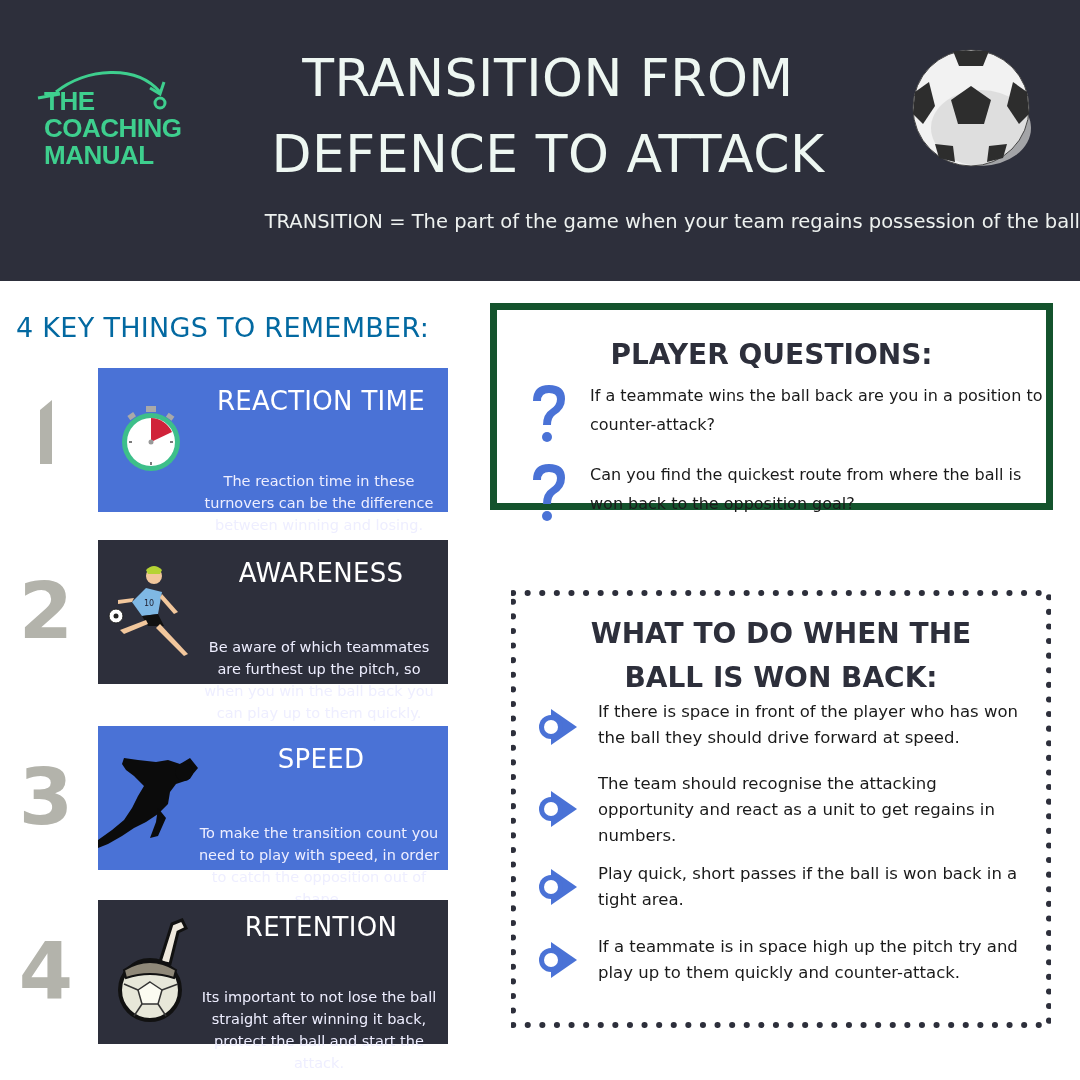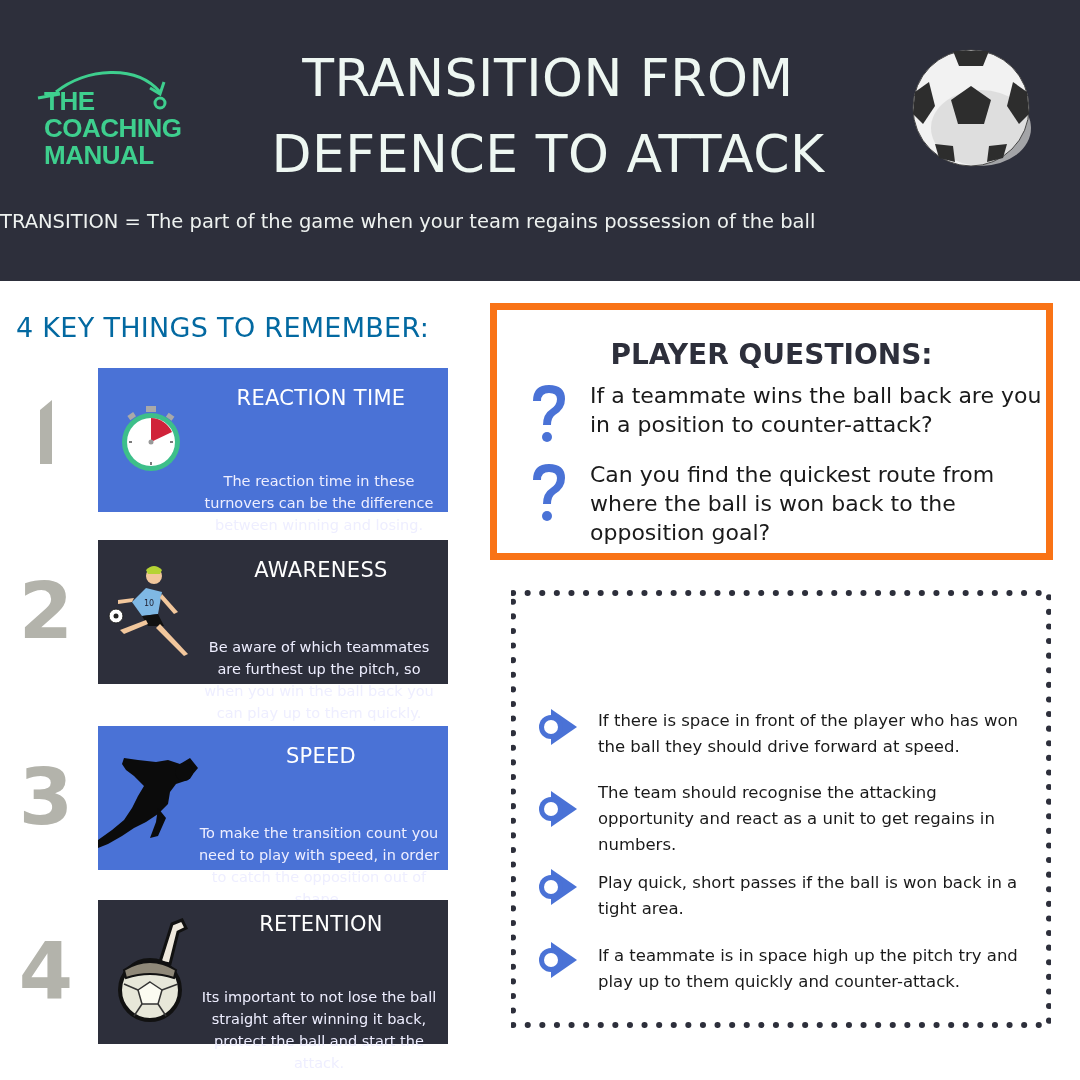--- a/index.html
+++ b/index.html
@@ -5,46 +5,46 @@
   * { box-sizing: border-box; margin: 0; padding: 0; }
   html, body { width: 1080px; height: 1080px; background: #ffffff; overflow: hidden; }
   body { font-family: "DejaVu Sans", "Liberation Sans", sans-serif; position: relative; }
 
   .header { position: absolute; left: 0; top: 0; width: 1080px; height: 281px; background: #2d2f3b; padding-left: 34px; }
   .logo { position: absolute; left: 36px; top: 66px; width: 180px; height: 104px; }
   .logo svg { position: absolute; left: 0; top: 0; }
   .logo-text { position: absolute; left: 8px; top: 22px; color: #3ecf8e; font-family: "Liberation Sans", sans-serif; font-weight: bold; font-size: 26px; line-height: 27px; letter-spacing: -0.5px; }
   .title { position: absolute; left: 208px; top: 40px; width: 680px; text-align: center; color: #eef7f2; font-family: "DejaVu Sans", sans-serif; font-size: 52px; line-height: 76px; letter-spacing: 0.5px; }
   .title-line { display: block; }
-  .subtitle { position: absolute; left: 0; top: 210px; width: 1080px; text-align: left; color: #eef2f0; font-size: 19.5px; }
+  .subtitle { position: absolute; left: 0; top: 210px; width: 1080px; text-align: right; color: #eef2f0; font-size: 19.5px; }
   .ball { position: absolute; left: 911px; top: 48px; width: 120px; height: 120px; }
 
   .key-heading { position: absolute; left: 16px; top: 312px; font-size: 27px; color: #0369a1; letter-spacing: 0.3px; }
 
   .num { position: absolute; left: 18px; width: 56px; text-align: center; font-family: "DejaVu Sans", sans-serif; font-weight: bold; font-size: 78px; color: #b3b3ab; line-height: 1; }
 
   .card { position: absolute; left: 98px; width: 350px; height: 144px; }
   .card.blue { background: #4a72d6; }
   .card.dark { background: #2d2f3b; }
-  .card-title { position: absolute; right: 12px; top: 18px; width: 230px; text-align: center; color: #fff; font-size: 21px; letter-spacing: 0.3px; }
+  .card-title { position: absolute; right: 12px; top: 18px; width: 230px; text-align: center; color: #fff; font-size: 26px; letter-spacing: 0.3px; }
   .card-body { position: absolute; right: 6px; top: 58px; width: 246px; text-align: center; color: #eef; font-size: 14.5px; line-height: 22px; margin-top: 44px; }
   .card-icon { position: absolute; left: 10px; top: 14px; }
 
-  .pq-box { position: absolute; left: 490px; top: 303px; width: 563px; height: 257px; border: 7px solid #f97316; background: #fff; }
+  .pq-box { position: absolute; left: 490px; top: 303px; width: 563px; height: 207px; border: 7px solid #14532d; background: #fff; }
   .pq-title { position: absolute; left: 0; top: 28px; width: 100%; text-align: center; padding-left: 0; font-weight: bold; font-size: 28px; color: #2d2f3b; }
   .pq-item { position: absolute; left: 30px; width: 520px; }
   .pq-icon { position: absolute; left: 0; top: 0; width: 44px; height: 66px; }
-  .pq-text { position: absolute; left: 63px; top: 0; width: 460px; font-size: 22px; line-height: 29px; color: #1a1a1a; }
+  .pq-text { position: absolute; left: 63px; top: 0; width: 460px; font-size: 16px; line-height: 29px; color: #1a1a1a; }
 
   .wt-box { position: absolute; left: 511px; top: 590px; width: 540px; height: 438px; }
   .wt-box svg.dots { position: absolute; left: 0; top: 0; }
   .wt-title { position: absolute; left: 0; top: 22px; width: 540px; text-align: center; font-weight: bold; font-size: 28px; line-height: 44px; color: #2d2f3b; }
   .wt-item { position: absolute; left: 26px; width: 500px; }
   .wt-icon { position: absolute; left: 0; width: 42px; height: 40px; }
-  .wt-text { position: absolute; left: 61px; top: 0; width: 440px; font-size: 16.5px; line-height: 26px; color: #1a1a1a; margin-top: 9px; }
+  .wt-text { position: absolute; left: 61px; top: 0; width: 440px; font-size: 16.5px; line-height: 26px; color: #1a1a1a; }
 </style>
 </head>
 <body>
 
 <div class="header">
   <div class="logo">
     <svg width="180" height="104" viewBox="0 0 180 104">
       <path d="M20 26 C 50 2, 100 -2, 124 26" stroke="#3ecf8e" stroke-width="3" fill="none"></path>
       <path d="M114 22 L124 28 L128 16" stroke="#3ecf8e" stroke-width="3" fill="none"></path>
       <ellipse cx="124" cy="37" rx="5" ry="5" stroke="#3ecf8e" stroke-width="3" fill="none"></ellipse>
@@ -163,20 +163,24 @@
       <circle cx="20" cy="56" r="5" fill="#4a72d6"></circle>
     </svg>
     <div class="pq-text">Can you find the quickest route from where the ball is won back to the opposition goal?</div>
   </div>
 </div>
 
 <div class="wt-box">
   <svg class="dots" width="540" height="438" viewBox="0 0 540 438">
     <rect x="2" y="3" width="536" height="432" fill="none" stroke="#2d2f3b" stroke-width="6" stroke-linecap="round" stroke-dasharray="0.1 14.5"></rect>
   </svg>
+  <div class="wt-title">
+    <div>WHAT TO DO WHEN THE</div>
+    <div>BALL IS WON BACK:</div>
+  </div>
 
   <div class="wt-item" style="top:109px;">
     <svg class="wt-icon" style="top:8px;" viewBox="0 0 42 40">
       <path d="M14 2 L40 20 L14 38 Z" fill="#4a72d6"></path>
       <circle cx="14" cy="20" r="12" fill="#4a72d6"></circle>
       <circle cx="14" cy="20" r="7" fill="#fff"></circle>
     </svg>
     <div class="wt-text">If there is space in front of the player who has won the ball they should drive forward at speed.</div>
   </div>
   <div class="wt-item" style="top:181px;">

